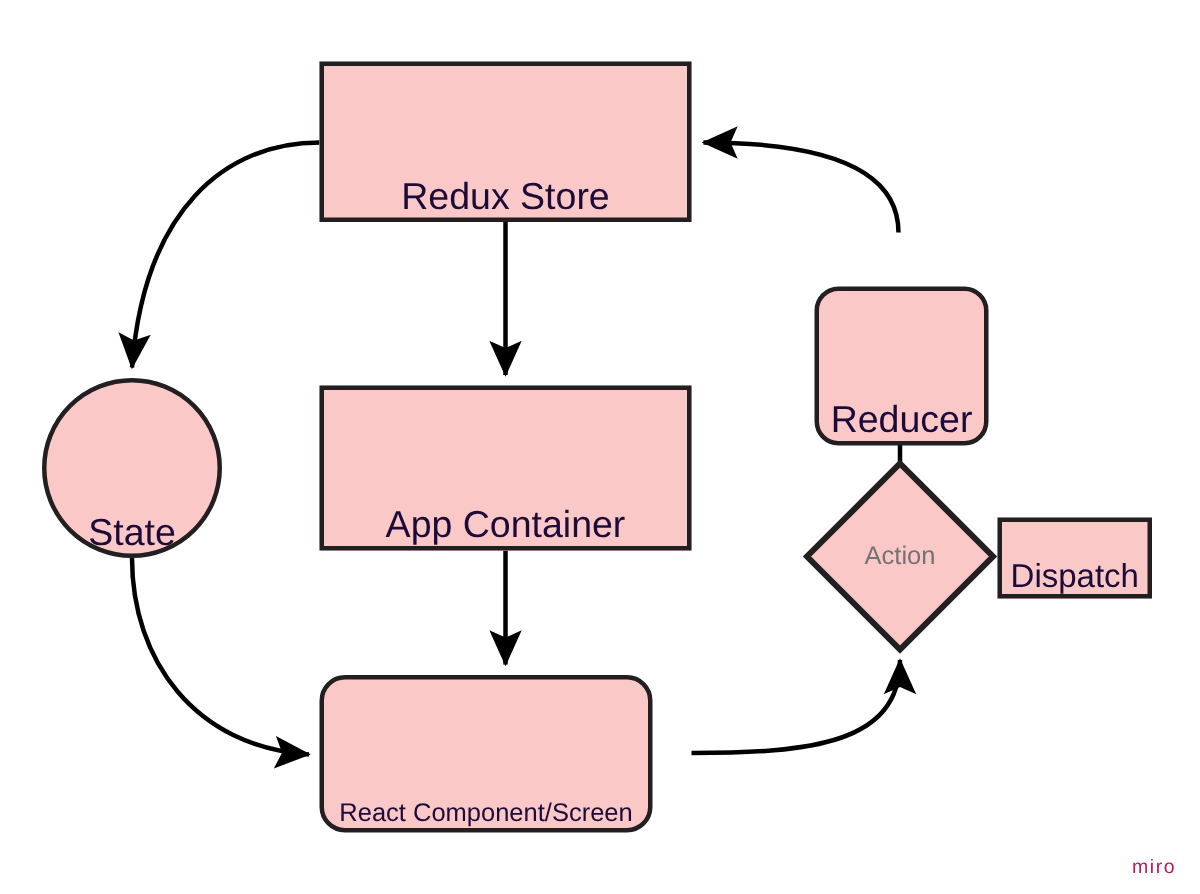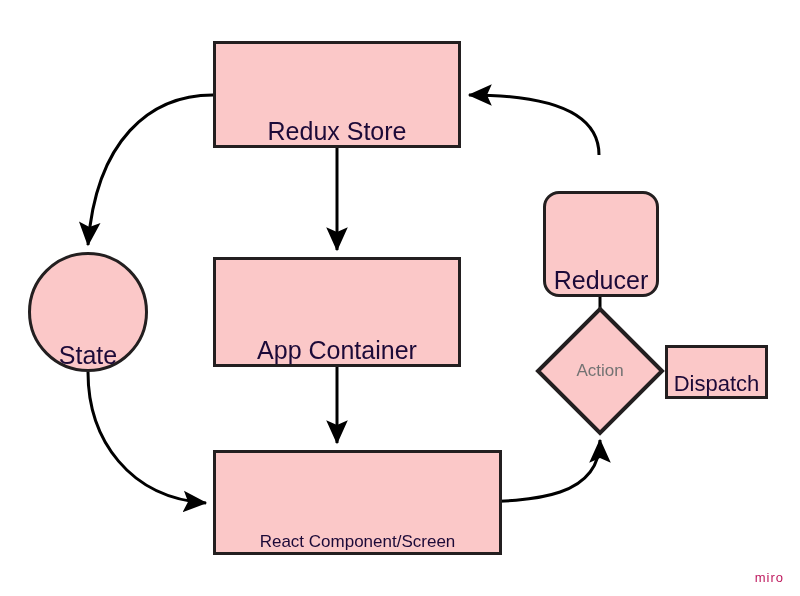--- a/index.html
+++ b/index.html
@@ -44,22 +44,23 @@
   
   #node-redux-store {
     left: 213px; top: 41px; width: 248px; height: 107px;
     font-size: 25px;
   }
   #node-app-container {
     left: 213px; top: 257px; width: 248px; height: 110px;
     font-size: 25px;
   }
   #node-react-component {
-    left: 213px; top: 450px; width: 289px; height: 105px;
+    left: 213px; top: 450px; width: 222px; height: 105px;
     font-size: 17px;
+    border-radius: 17px;
   }
   #node-state {
     left: 28px; top: 252px; width: 120px; height: 120px;
     border-radius: 50%;
     font-size: 25px;
   }
   #node-reducer {
     left: 543px; top: 155px; width: 116px; height: 106px;
     border-radius: 16px;
     font-size: 25px;

